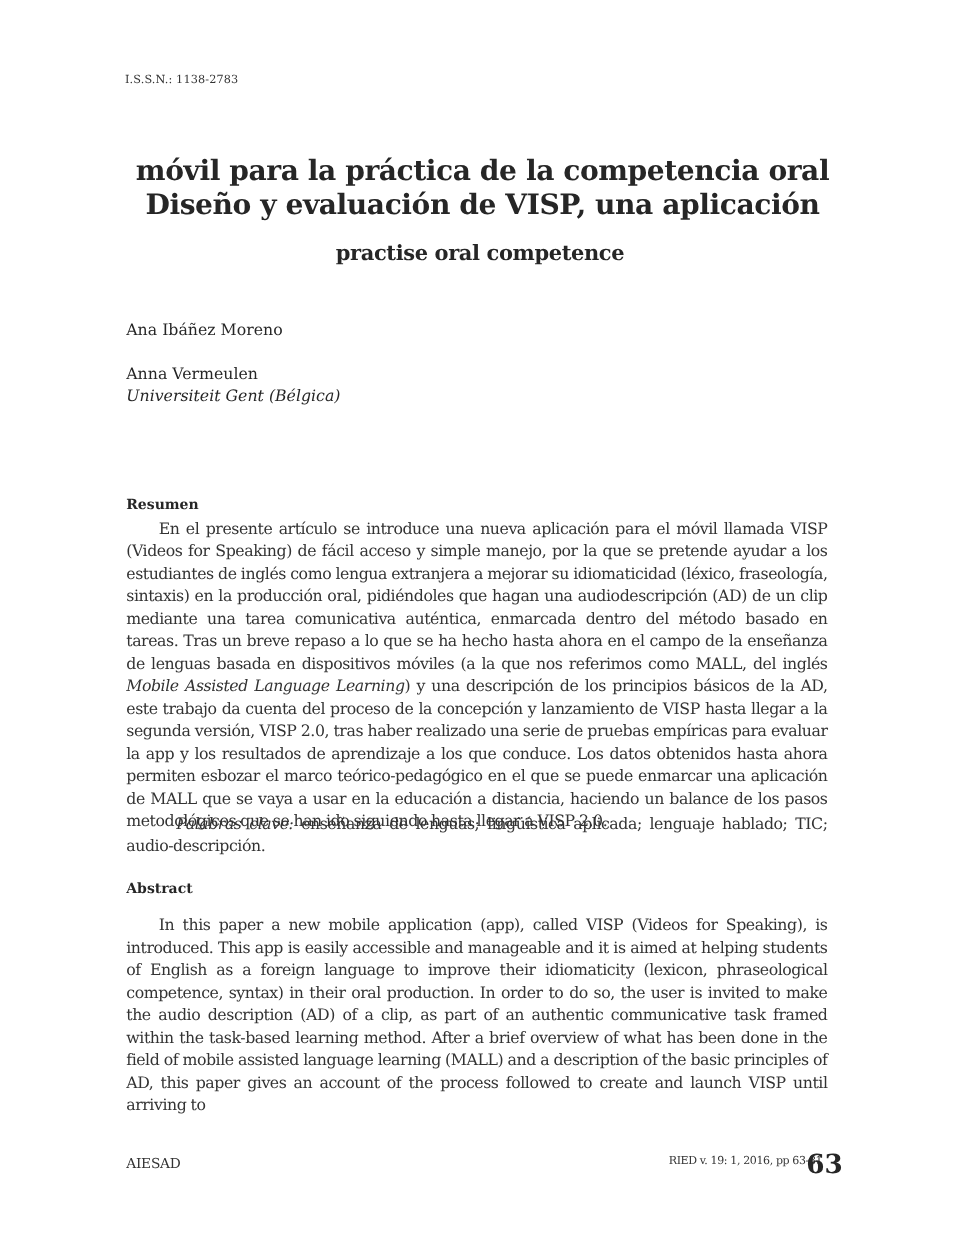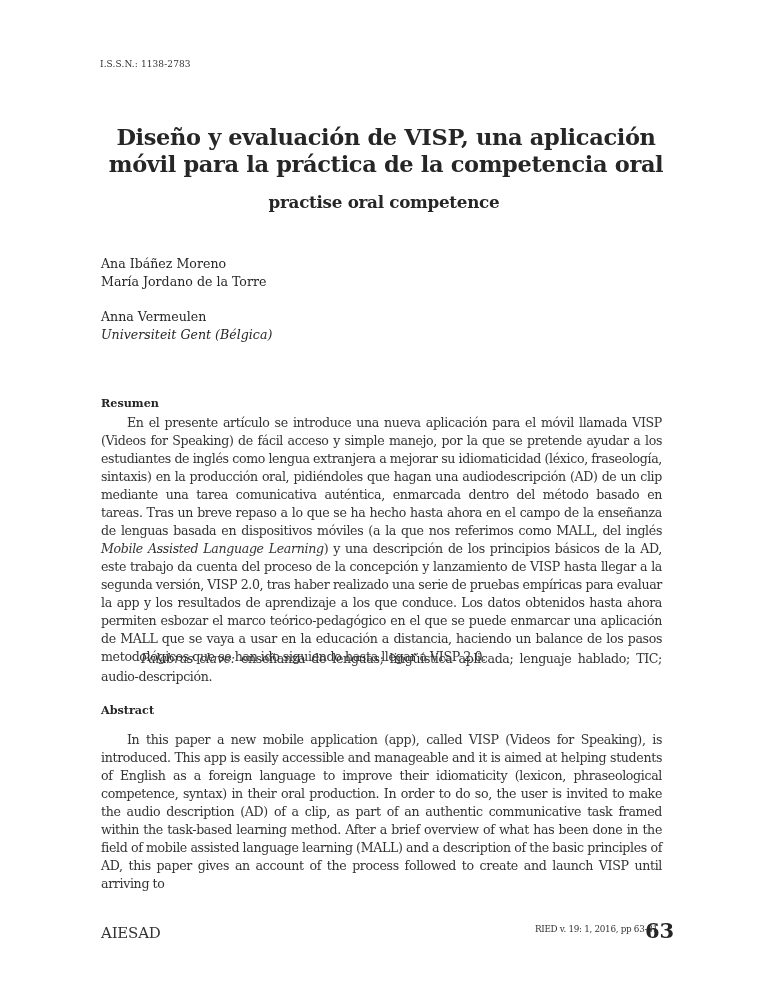--- a/index.html
+++ b/index.html
@@ -42,48 +42,47 @@
   .para .ind { display: inline-block; width: 26px; }
   .para em { font-style: italic; }
   .keywords {
     position: absolute; left: 101px; width: 561px; top: 650px;
     font-size: 12.6px; line-height: 18px; text-align: justify;
     color: #333; letter-spacing: -0.35px;
   }
   .keywords em { font-style: italic; margin-left: 40px; }
   .footer-left {
     position: absolute; left: 101px; top: 924px;
-    font-size: 15px; color: #333; letter-spacing: -0.2px;
+    font-size: 11px; color: #333; letter-spacing: -0.2px;
   }
   .footer-right {
     position: absolute; left: 535px; top: 924px;
     font-size: 8.8px; color: #333; letter-spacing: -0.3px;
   }
   .page-num {
     position: absolute; left: 645px; top: 918px;
     font-size: 21px; font-weight: bold; color: #262626;
   }
 </style>
 </head>
 <body>
 
 <div class="issn">I.S.S.N.: 1138-2783</div>
 
 <div class="title-es">
+  <div>móvil para la práctica de la competencia oral</div>
   <div>Diseño y evaluación de VISP, una aplicación</div>
-  <div>móvil para la práctica de la competencia oral</div>
 </div>
 
 <div class="title-en">
   <div>practise oral competence</div>
 </div>
 
 <div class="authors">
   <div>Ana Ibáñez Moreno</div>
-  <div>María Jordano de la Torre</div>
   <div class="gap"></div>
   <div>Anna Vermeulen</div>
   <div class="aff">Universiteit Gent (Bélgica)</div>
 </div>
 
 <div class="heading" style="top:396px;">Resumen</div>
 
 <div class="para" style="top:414px;"><span class="ind"></span><span>En el presente artículo se introduce una nueva aplicación para el móvil llamada VISP (Videos for Speaking) de fácil acceso y simple manejo, por la que se pretende ayudar a los estudiantes de inglés como lengua extranjera a mejorar su idiomaticidad (léxico, fraseología, sintaxis) en la producción oral, pidiéndoles que hagan una audiodescripción (AD) de un clip mediante una tarea comunicativa auténtica, enmarcada dentro del método basado en tareas. Tras un breve repaso a lo que se ha hecho hasta ahora en el campo de la enseñanza de lenguas basada en dispositivos móviles (a la que nos referimos como MALL, del inglés </span><em>Mobile Assisted Language Learning</em><span>) y una descripción de los principios básicos de la AD, este trabajo da cuenta del proceso de la concepción y lanzamiento de VISP hasta llegar a la segunda versión, VISP 2.0, tras haber realizado una serie de pruebas empíricas para evaluar la app y los resultados de aprendizaje a los que conduce. Los datos obtenidos hasta ahora permiten esbozar el marco teórico-pedagógico en el que se puede enmarcar una aplicación de MALL que se vaya a usar en la educación a distancia, haciendo un balance de los pasos metodológicos que se han ido siguiendo hasta llegar a VISP 2.0.</span></div>
 
 <div class="keywords"><em>Palabras clave:</em><span> enseñanza de lenguas; lingüística aplicada; lenguaje hablado; TIC; audio-descripción.</span></div>

